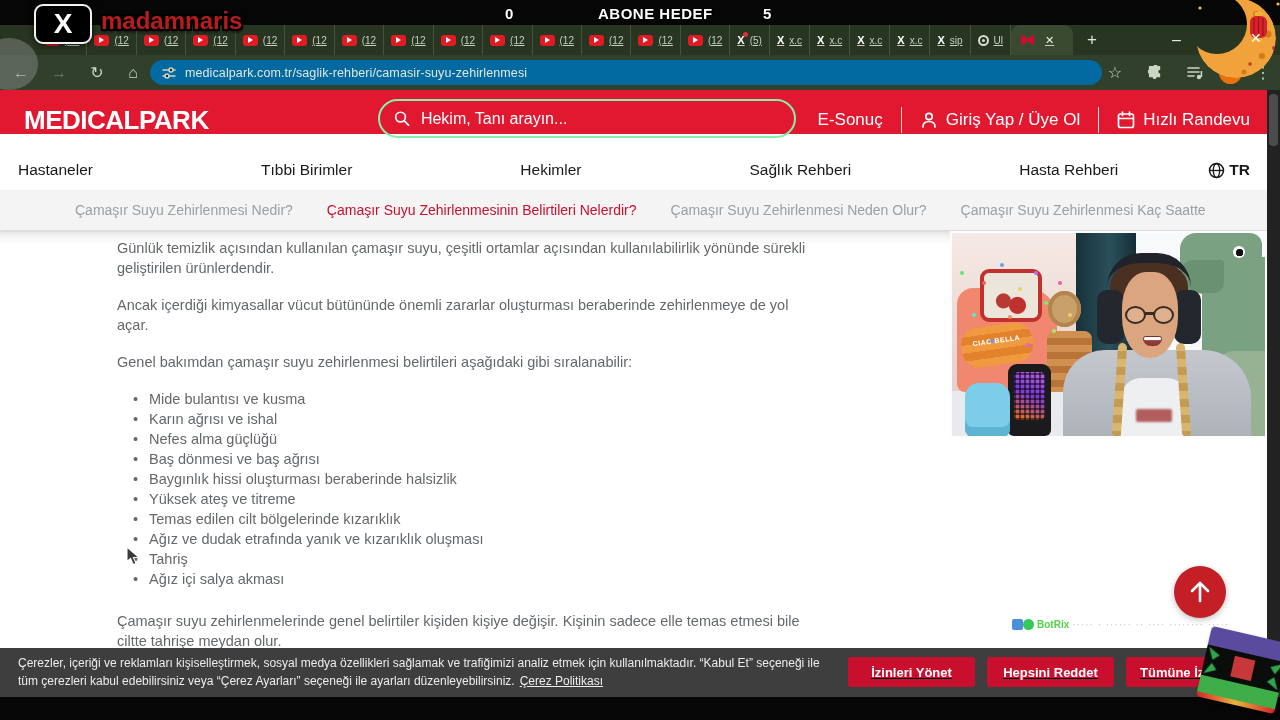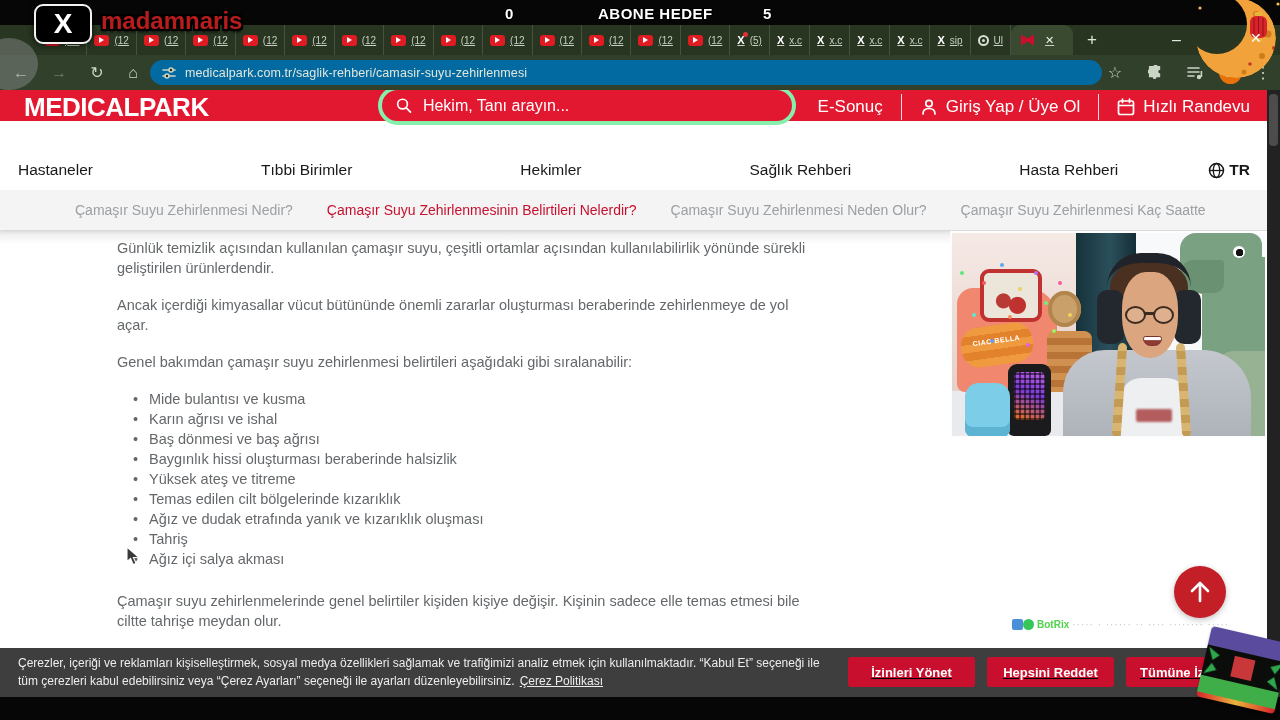--- a/index.html
+++ b/index.html
@@ -48,23 +48,23 @@
           display:flex;align-items:center;padding:0 12px;gap:9px;}
   .url-text{color:#e2e8dc;font-size:12.5px;letter-spacing:.1px;}
   .avatar{position:absolute;left:1219px;top:61px;width:23px;height:23px;border-radius:50%;background:#e8710a;
           color:#fff;font-size:12px;font-weight:bold;display:flex;align-items:center;justify-content:center;z-index:21;}
 
   
   .moon-wrap{position:absolute;left:1186px;top:-6px;width:100px;height:90px;z-index:60;pointer-events:none;}
   .win-close{position:absolute;left:1250px;top:30px;color:#fff;font-size:14px;z-index:65;}
 
   
-  .mp-header{position:absolute;left:0;top:77px;width:1280px;height:44px;background:#e1182f;z-index:10;}
+  .mp-header{position:absolute;left:0;top:90px;width:1280px;height:44px;background:#e1182f;z-index:10;}
   .mp-logo{position:absolute;left:24px;top:15px;color:#fff;font-weight:bold;font-size:26px;letter-spacing:-.5px;}
-  .search-pill{position:absolute;left:378px;top:9px;width:418px;height:39px;border:4px solid #86efac;border-radius:20px;
+  .search-pill{position:absolute;left:378px;top:9px;width:418px;height:39px;border:2px solid #86efac;border-radius:20px;
                display:flex;align-items:center;padding:0 14px;gap:9px;}
   .search-pill input{background:transparent;border:none;outline:none;color:#fff;font-size:16px;width:100%;
                      font-family:"Liberation Sans",sans-serif;}
   .search-pill input::placeholder{color:#fff;opacity:1;}
   .hdr-links{position:absolute;right:30px;top:0;height:60px;display:flex;align-items:center;gap:18px;color:#fff;}
   .hdr-link{display:flex;align-items:center;gap:8px;font-size:17px;font-weight:normal;white-space:nowrap;}
   .hdr-sep{width:1px;height:26px;background:rgba(255,255,255,.85);}
 
   .mp-nav{position:absolute;left:0;top:150px;width:1268px;height:40px;background:#fff;display:flex;
           align-items:center;padding:0 18px;z-index:10;}
@@ -430,20 +430,21 @@
 
   <div class="content-bg"></div>
   <div class="article">
     <p>Günlük temizlik açısından kullanılan çamaşır suyu, çeşitli ortamlar açısından kullanılabilirlik yönünde sürekli geliştirilen ürünlerdendir.</p>
     <p>Ancak içerdiği kimyasallar vücut bütününde önemli zararlar oluşturması beraberinde zehirlenmeye de yol açar.</p>
     <p>Genel bakımdan çamaşır suyu zehirlenmesi belirtileri aşağıdaki gibi sıralanabilir:</p>
     <ul>
 
     <li>Mide bulantısı ve kusma</li>
         <li>Karın ağrısı ve ishal</li>
+        <li>Nefes alma güçlüğü</li>
         <li>Baş dönmesi ve baş ağrısı</li>
         <li>Baygınlık hissi oluşturması beraberinde halsizlik</li>
         <li>Yüksek ateş ve titreme</li>
         <li>Temas edilen cilt bölgelerinde kızarıklık</li>
         <li>Ağız ve dudak etrafında yanık ve kızarıklık oluşması</li>
         <li>Tahriş</li>
         <li>Ağız içi salya akması</li>
       </ul>
     <p>Çamaşır suyu zehirlenmelerinde genel belirtiler kişiden kişiye değişir. Kişinin sadece elle temas etmesi bile ciltte tahrişe meydan olur.</p>
   </div>

